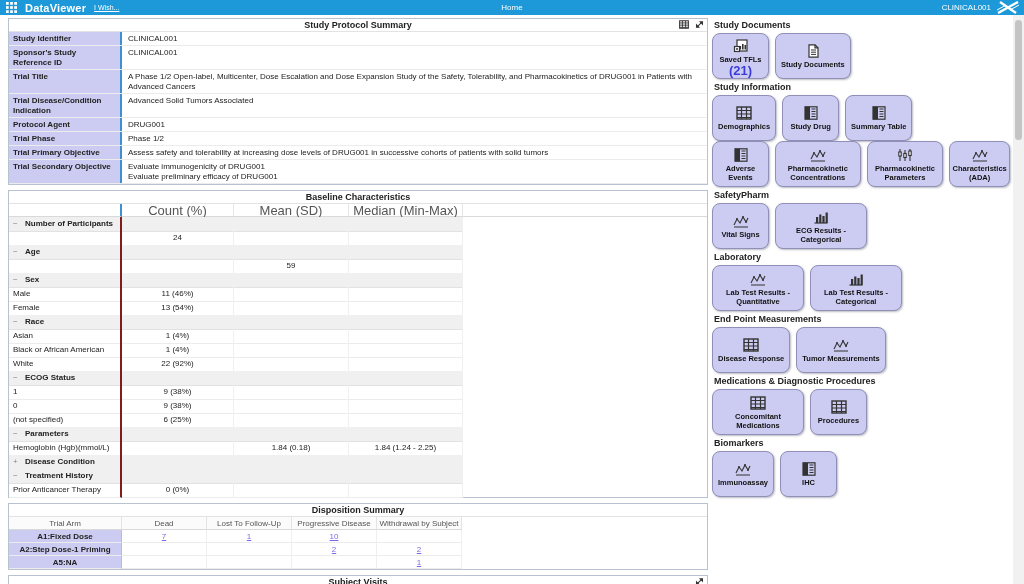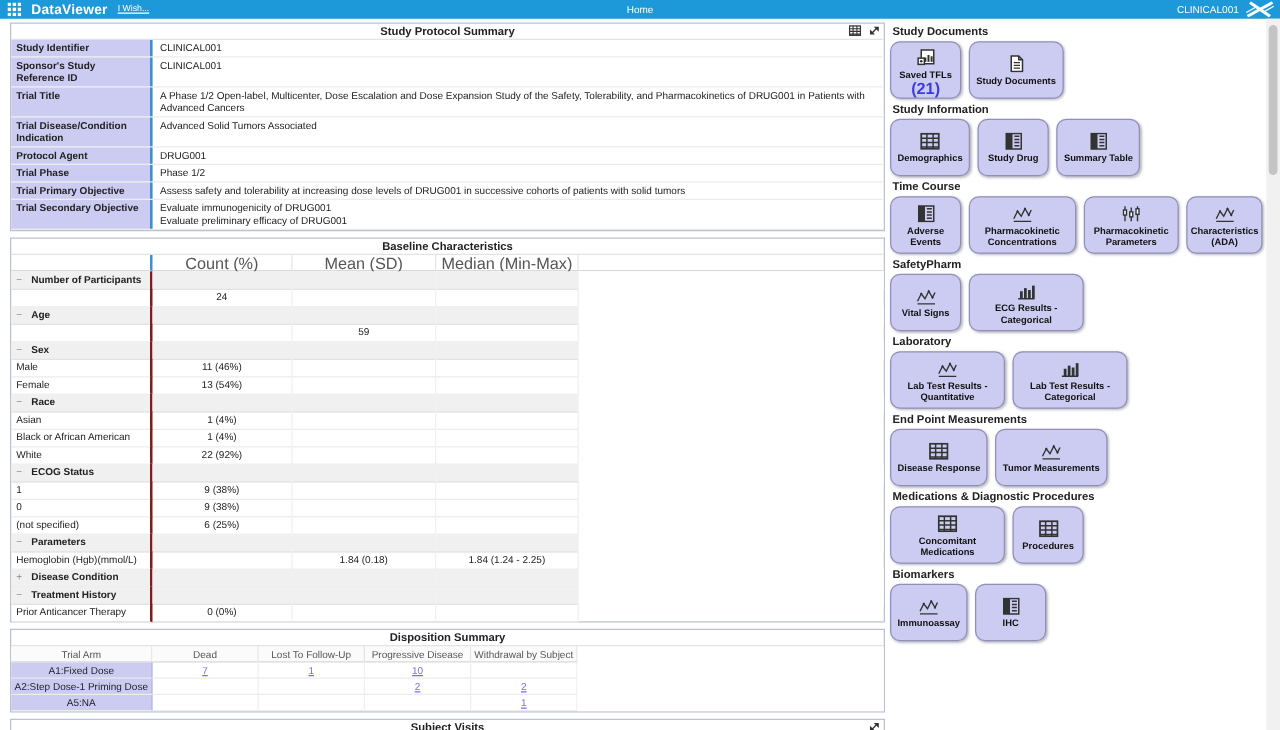--- a/index.html
+++ b/index.html
@@ -44,21 +44,21 @@
   .b-row > div.tail { border-bottom:none; border-right:none; }
   .b-row.group > div { background:#f0f0f0; font-weight:bold; border-bottom:1px solid #e2e2e2; }
   .b-row.group > div.tail { background:#fff; border-bottom:none; }
   .collapse-glyph { display:inline-block; width:8px; color:#888; font-weight:normal; margin-right:4px; cursor:pointer; }
 
   
   .d-header > div, .v-header > div { font-size:8px; color:#555; text-align:center; line-height:13px;
         height:13px; background:#fbfbfb; border-bottom:1px solid #d9d9d9; border-right:1px solid #e3e3e3; }
   .d-row > div, .v-row > div { font-size:8px; text-align:center; line-height:13px; height:13px;
         border-bottom:1px solid #ececec; border-right:1px solid #efefef; }
-  .arm-cell { background:#ccccf2; font-weight:normal; border-right:1px solid #b9b9dd !important; }
+  .arm-cell { background:#ccccf2; font-weight:bold; border-right:1px solid #b9b9dd !important; }
   .d-header { display:grid; grid-template-columns:113px 85px 85px 85px 85px 1fr; }
   .d-row    { display:grid; grid-template-columns:113px 85px 85px 85px 85px 1fr; }
   .d-header > div:last-child, .d-row > div:last-child { border-right:none; border-bottom:none; background:#fff; }
   .cell-link { color:#7d6ae8; text-decoration:underline; cursor:pointer; }
 
   
   .sidebar { position:absolute; left:712px; top:17px; width:298px; }
   .sb-section-label { font-size:9px; font-weight:bold; margin:3px 0 3px 2px; }
   .sb-row { display:flex; gap:6px; align-items:stretch; flex-wrap:nowrap; }
   .sb-btn { background:#ccccf2; border:1px solid #8f8fb8; border-radius:8px;
@@ -433,21 +433,20 @@
         <span>
           <svg class="sb-icon" viewBox="0 0 16 14">
             <rect x="2" y="0.8" width="12" height="12.4" fill="none" stroke="#333" stroke-width="1.2"></rect>
             <rect x="2" y="0.8" width="5" height="12.4" fill="#333"></rect>
             <path d="M8.5 3h4 M8.5 5.5h4 M8.5 8h4 M8.5 10.5h4" stroke="#333" stroke-width="1.2"></path>
           </svg>
         </span>
         <div class="sb-btn-label">Summary Table</div>
       </div>
     </div>
-    <div class="sb-section-label">Time Course</div>
     <div class="sb-row">
       <div class="sb-btn">
         <span>
           <svg class="sb-icon" viewBox="0 0 16 14">
             <rect x="2" y="0.8" width="12" height="12.4" fill="none" stroke="#333" stroke-width="1.2"></rect>
             <rect x="2" y="0.8" width="5" height="12.4" fill="#333"></rect>
             <path d="M8.5 3h4 M8.5 5.5h4 M8.5 8h4 M8.5 10.5h4" stroke="#333" stroke-width="1.2"></path>
           </svg>
         </span>
         <div class="sb-btn-label">Adverse Events</div>

